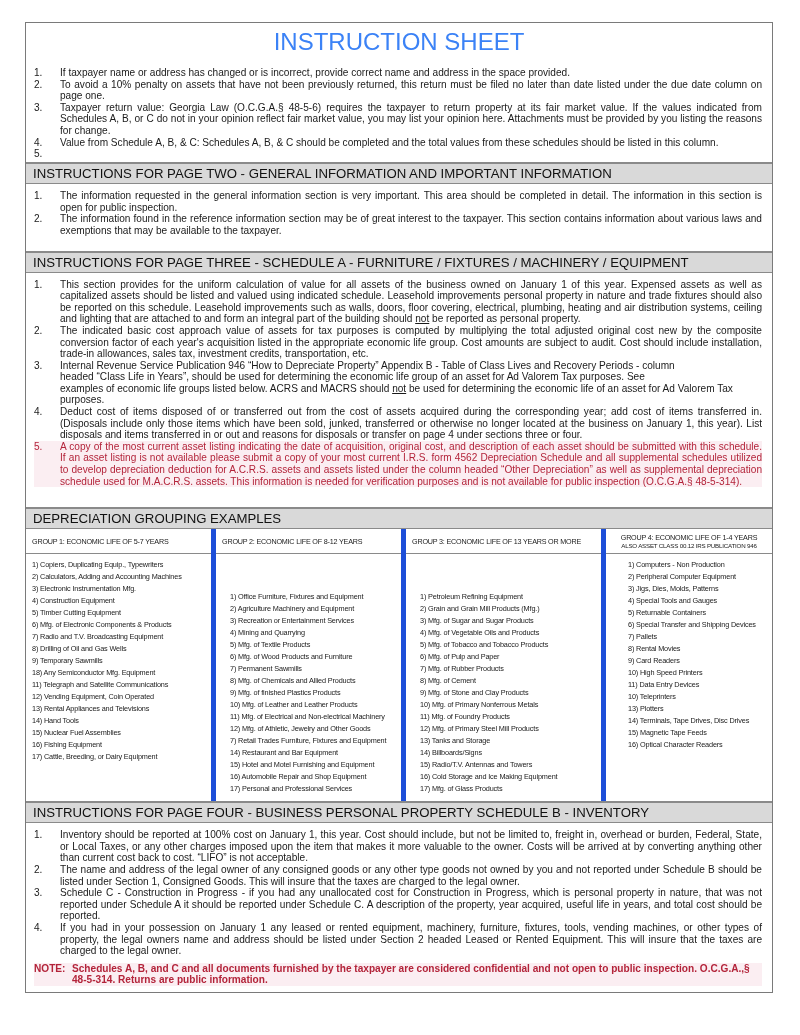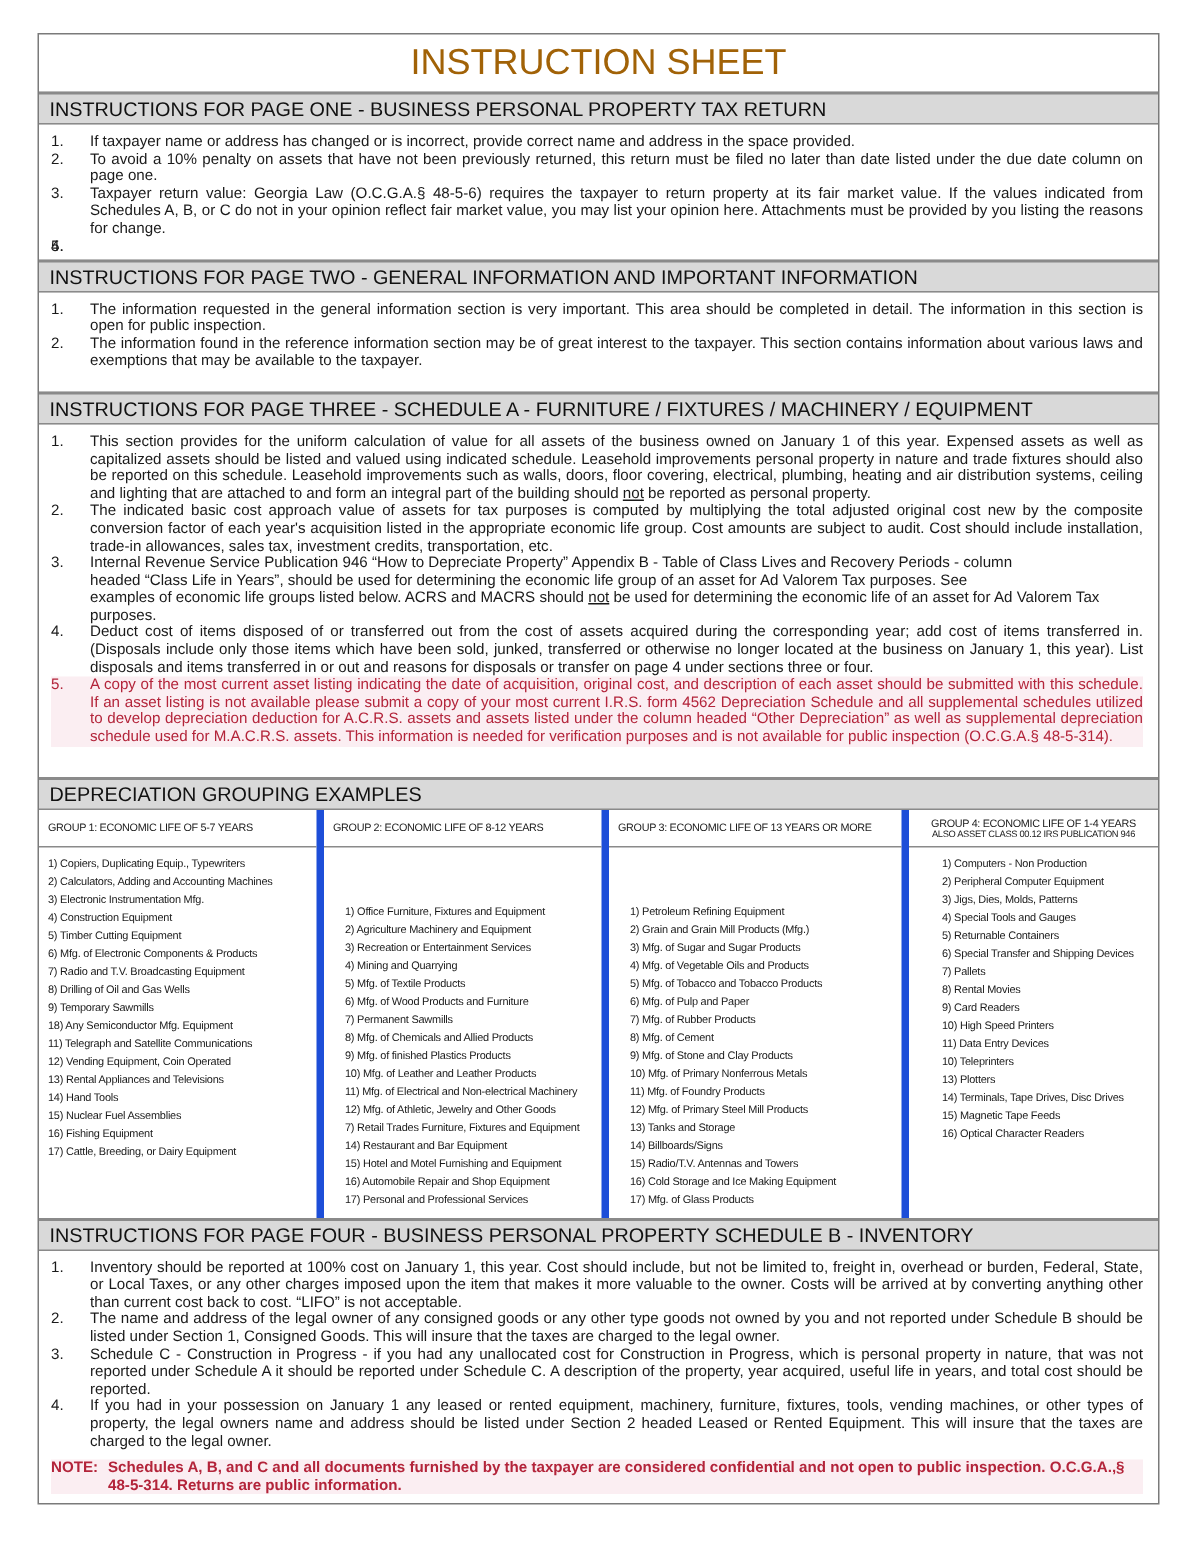--- a/index.html
+++ b/index.html
@@ -1,18 +1,18 @@
 <!DOCTYPE html>
 <html><head>
 <meta charset="utf-8">
 <style>
   html, body { margin:0; padding:0; background:#ffffff; }
   body { width:800px; height:1035px; position:relative; font-family:"Liberation Sans", sans-serif; color:#1a1a1a; }
   .sheet { position:absolute; left:25px; top:22px; width:748px; border:1px solid #7a7a7a; box-sizing:border-box; }
-  .title { height:38px; display:flex; align-items:center; justify-content:center; font-size:24px; letter-spacing:0px; color:#a16207; }
+  .title { height:38px; display:flex; align-items:center; justify-content:center; font-size:24px; letter-spacing:0px; color:#3b82f6; }
   .sec-head { background:#d9d9d9; border-top:2px solid #8a8a8a; border-bottom:1px solid #8a8a8a; height:19px; line-height:19px; padding-left:7px; font-size:13.2px; color:#111; white-space:nowrap; overflow:hidden; }
   .sec-body { padding:6px 10px 6px 8px; }
   ol.items { list-style:none; margin:0; padding:0; }
   ol.items li { position:relative; padding-left:26px; font-size:10.1px; line-height:11.6px; text-align:justify; }
   ol.items li .num { position:absolute; left:0; top:0; }
   .red { color:#b3243a; background:#fbeef2; }
   .groups { display:grid; grid-template-columns:190px 190px 200px 1fr; border-bottom:0; }
   .gcol { border-right:5px solid #1d4ed8; }
   .gcol:last-child { border-right:none; }
   .ghead { height:24px; border-bottom:1px solid #8a8a8a; font-size:7.2px; letter-spacing:-0.2px; display:flex; flex-direction:column; justify-content:center; padding-left:6px; }
@@ -26,27 +26,26 @@
   .note .lbl { width:38px; flex:none; }
   .spacer8 { height:8px; }
 </style>
 </head>
 <body>
 
 <div class="sheet">
 
   <div class="title">INSTRUCTION SHEET</div>
 
-  <div class="sec-head">INSTRUCTIONS FOR PAGE ONE - BUSINESS PERSONAL PROPERTY TAX RETURN</div>
   <div class="sec-body">
     <ol class="items">
       <li><span class="num">1.</span><span>If taxpayer name or address has changed or is incorrect, provide correct name and address in the space provided.</span></li>
       <li><span class="num">2.</span><span>To avoid a 10% penalty on assets that have not been previously returned, this return must be filed no later than date listed under the due date column on page one.</span></li>
       <li><span class="num">3.</span><span>Taxpayer return value: Georgia Law (O.C.G.A.§ 48-5-6) requires the taxpayer to return property at its fair market value. If the values indicated from Schedules A, B, or C do not in your opinion reflect fair market value, you may list your opinion here. Attachments must be provided by you listing the reasons for change.</span></li>
-      <li><span class="num">4.</span></li>
+      <li><span class="num">4.</span><span>Value from Schedule A, B, &amp; C: Schedules A, B, &amp; C should be completed and the total values from these schedules should be listed in this column.</span></li>
       <li><span class="num">5.</span></li>
     </ol>
     <div class="spacer8"></div>
   </div>
 
   <div class="sec-head">INSTRUCTIONS FOR PAGE TWO - GENERAL INFORMATION AND IMPORTANT INFORMATION</div>
   <div class="sec-body">
     <ol class="items">
       <li><span class="num">1.</span><span>The information requested in the general information section is very important. This area should be completed in detail. The information in this section is open for public inspection.</span></li>
       <li><span class="num">2.</span><span>The information found in the reference information section may be of great interest to the taxpayer. This section contains information about various laws and exemptions that may be available to the taxpayer.</span></li>

